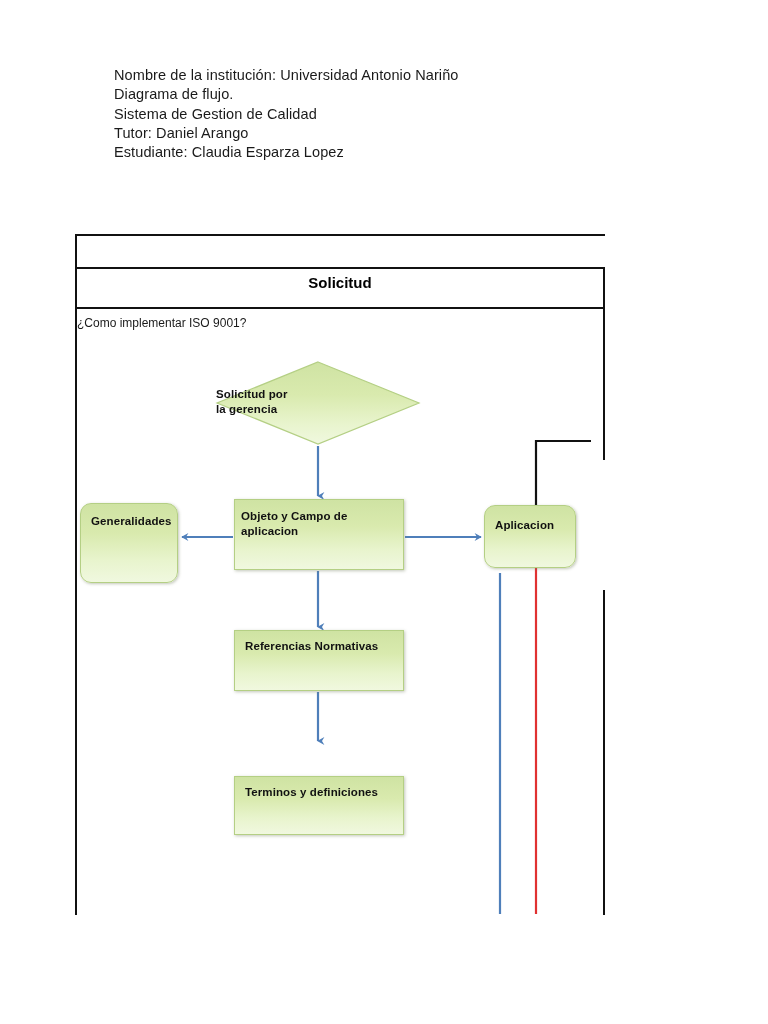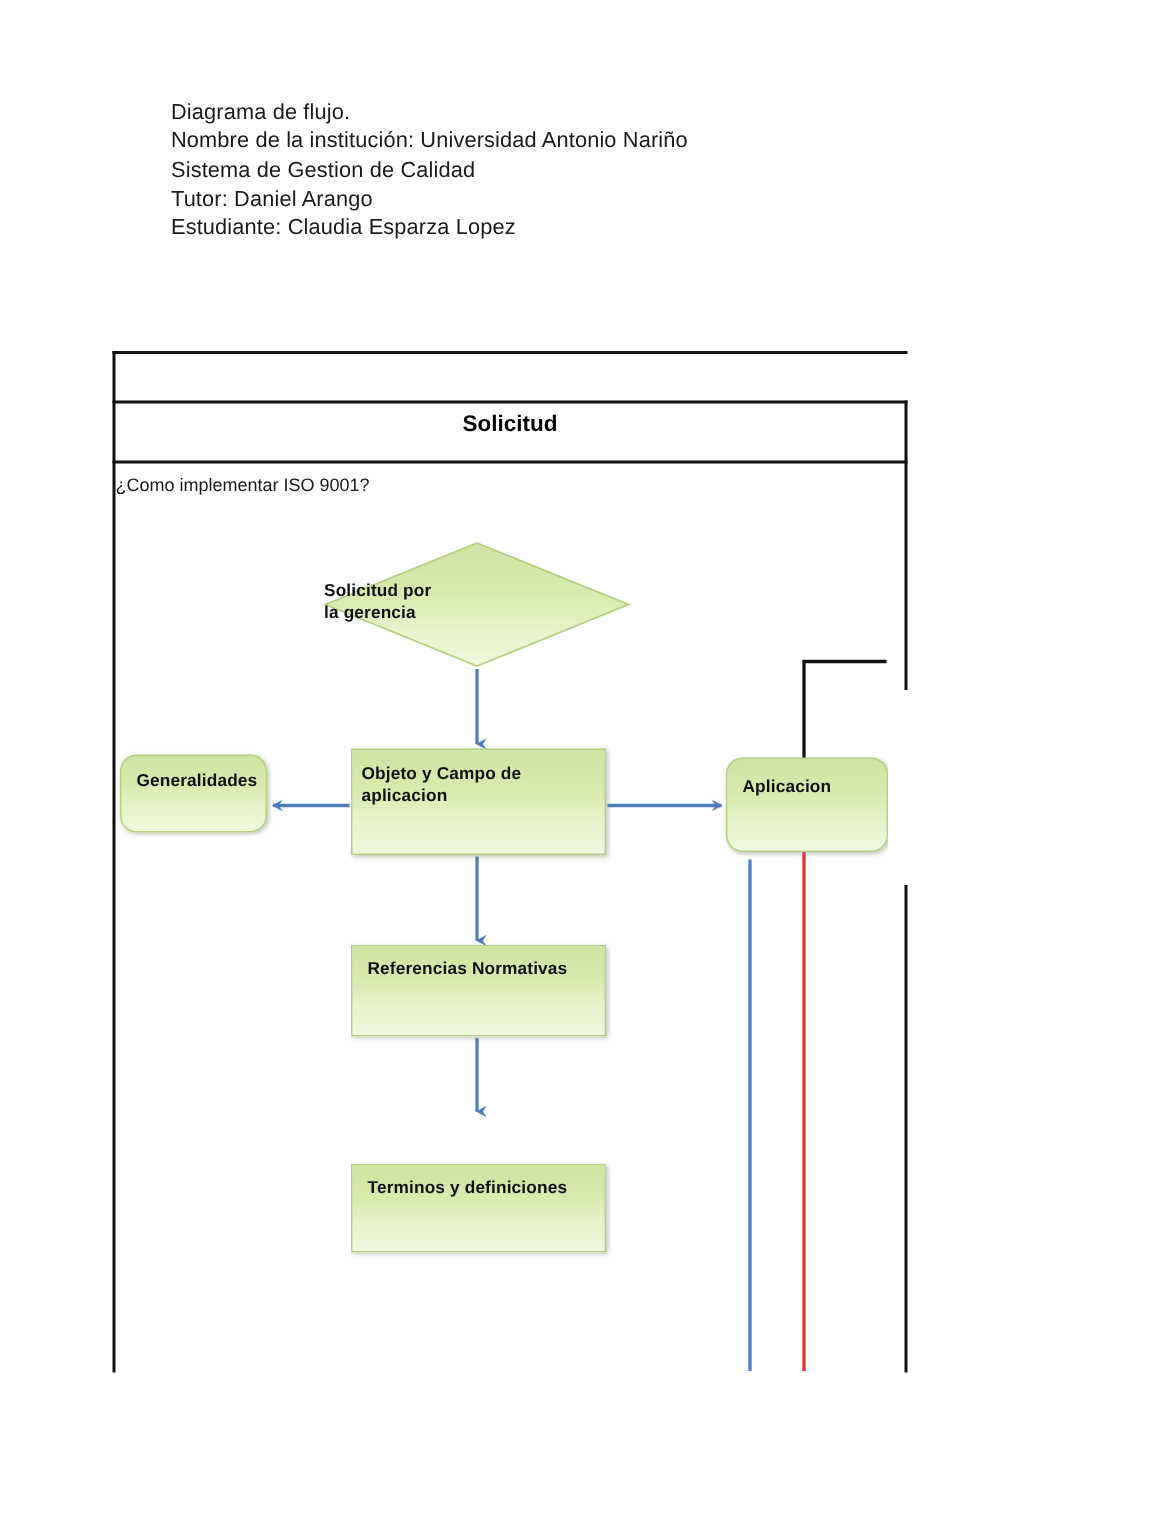--- a/index.html
+++ b/index.html
@@ -102,24 +102,24 @@
     left: 10px;
     right: 8px;
     top: 8px;
     text-align: left;
   }
 
   
   #node-objeto       { left: 234px; top: 499px; width: 170px; height: 71px; }
   #node-objeto .label{ top: 9px; left: 6px; right: 6px; text-align: left; }
 
-  #node-generalidades{ left: 80px;  top: 503px; width: 98px;  height: 52px; }
+  #node-generalidades{ left: 80px;  top: 503px; width: 98px;  height: 80px; }
   #node-generalidades .label { top: 10px; left: 10px; right: 6px; }
 
-  #node-aplicacion   { left: 484px; top: 505px; width: 108px; height: 63px; }
+  #node-aplicacion   { left: 484px; top: 505px; width: 92px; height: 63px; }
   #node-aplicacion .label { top: 12px; left: 10px; right: 6px; }
 
   #node-referencias  { left: 234px; top: 630px; width: 170px; height: 61px; }
   #node-referencias .label { top: 8px; }
 
   #node-terminos     { left: 234px; top: 776px; width: 170px; height: 59px; }
   #node-terminos .label { top: 8px; }
 
   
   #node-decision {
@@ -143,22 +143,22 @@
     position: absolute;
     left: 592px; top: 460px;
     width: 40px; height: 130px;
     background: #ffffff;
   }
 </style>
 </head>
 <body>
 
 <div id="header-block">
+  <div class="hline">Nombre de la institución: Universidad Antonio Nariño</div>
   <div class="hline">Diagrama de flujo.</div>
-  <div class="hline">Nombre de la institución: Universidad Antonio Nariño</div>
   <div class="hline">Sistema de Gestion de Calidad</div>
   <div class="hline">Tutor: Daniel Arango</div>
   <div class="hline">Estudiante: Claudia Esparza Lopez</div>
 </div>
 
 <div id="diagram-frame">
   <div class="frame-line" id="rule-top"></div>
   <div class="frame-line" id="rule-title"></div>
   <div class="frame-line" id="rule-subtitle"></div>
   <div class="frame-line" id="frame-left"></div>

